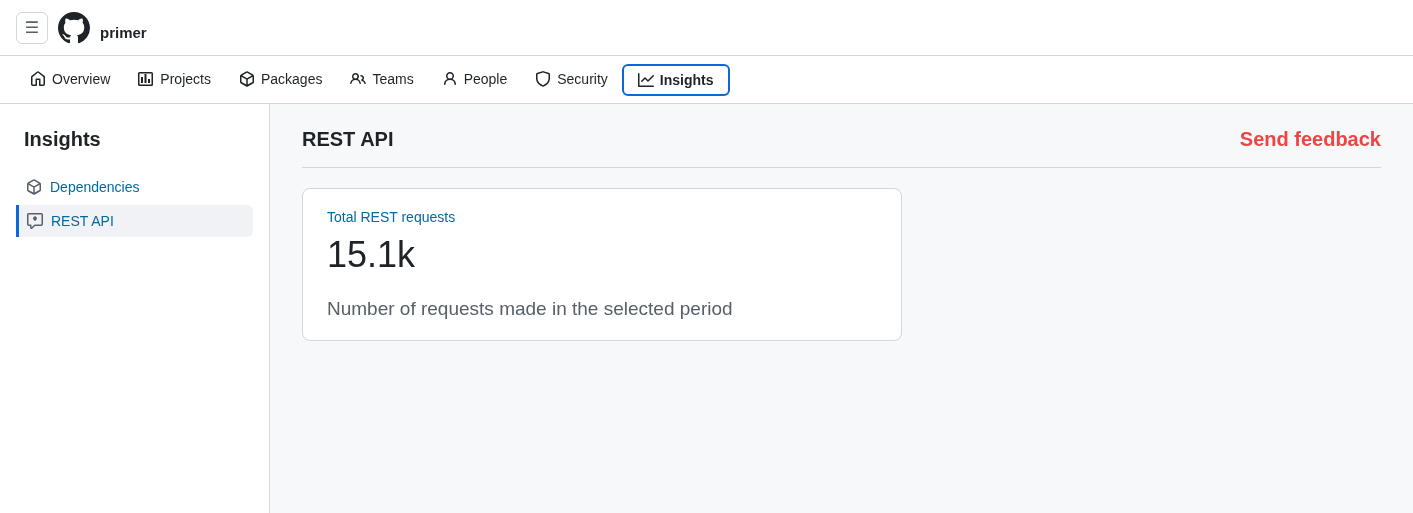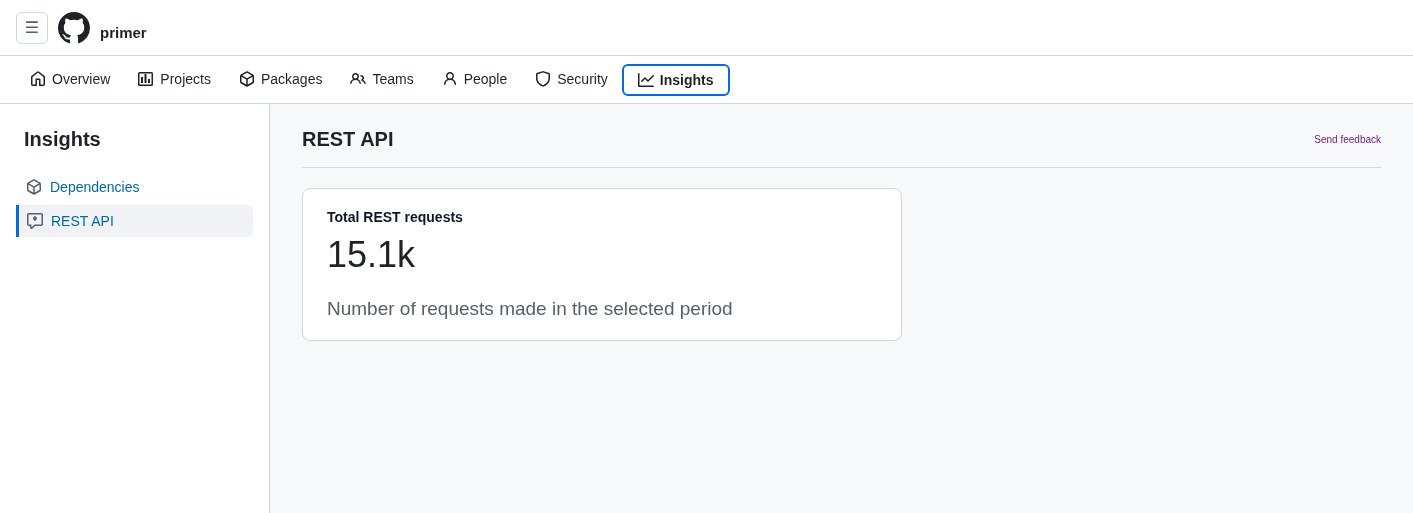--- a/index.html
+++ b/index.html
@@ -157,39 +157,39 @@
       margin-bottom: 20px;
       padding-bottom: 16px;
       border-bottom: 1px solid #d0d7de;
     }
     .right-panel-title {
       font-size: 20px;
       font-weight: 700;
       color: #1f2328;
     }
     .send-feedback-link {
-      color: #701a75;
-      font-size: 10px;
+      color: #ef4444;
+      font-size: 20px;
       cursor: pointer;
       text-decoration: none;
-      font-weight: 400;
+      font-weight: 700;
     }
 
     
     .stats-card {
       background: #fff;
       border: 1px solid #d0d7de;
       border-radius: 8px;
       padding: 20px 24px;
       max-width: 600px;
     }
     .stats-card-label {
       font-size: 14px;
-      font-weight: 700;
-      color: #0f172a;
+      font-weight: 400;
+      color: #0369a1;
       margin-bottom: 8px;
     }
     .stats-card-value {
       font-size: 36px;
       font-weight: 400;
       color: #1f2328;
       margin-bottom: 22px;
       line-height: 1.2;
     }
     .stats-card-description {

